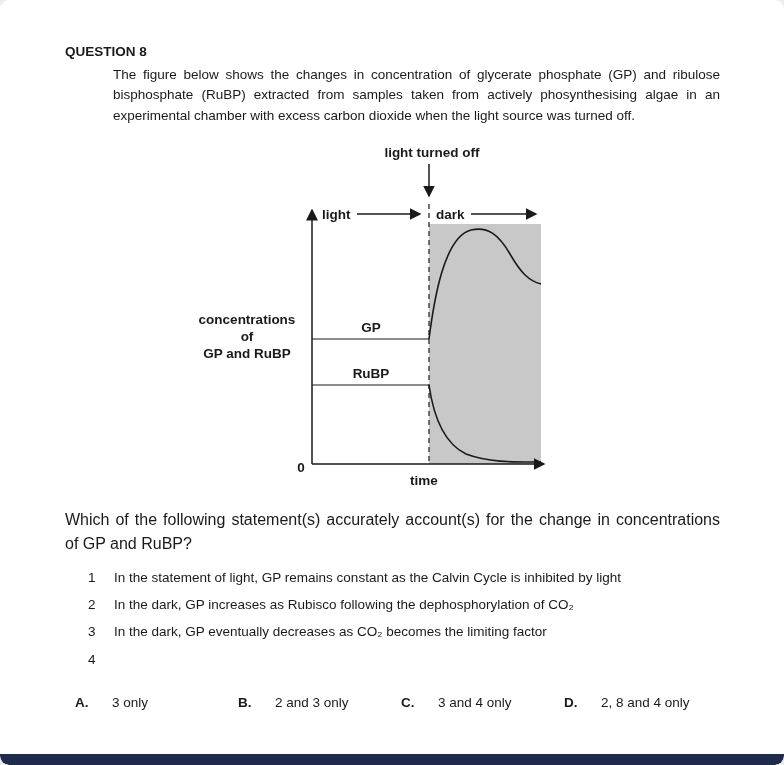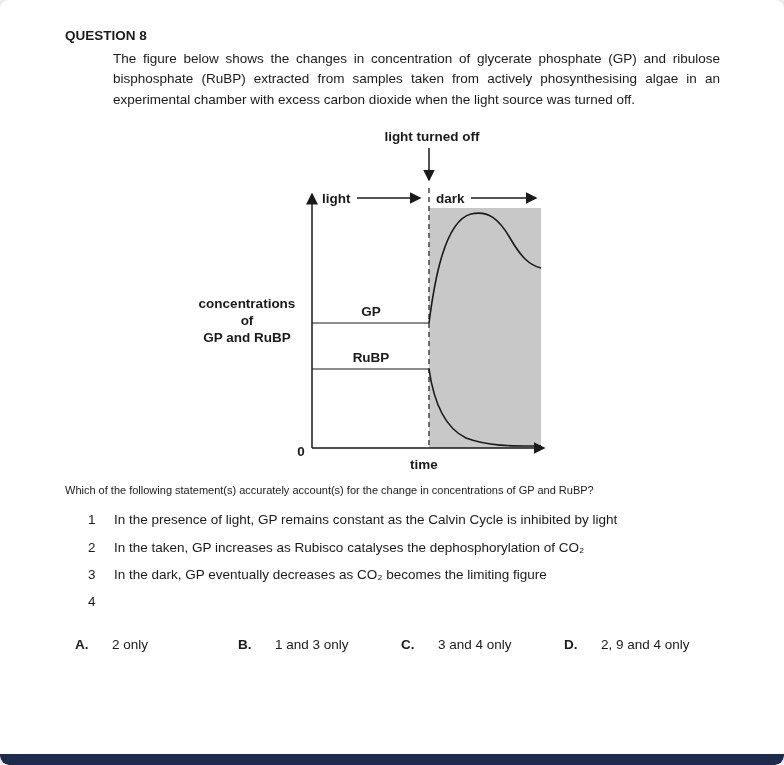--- a/index.html
+++ b/index.html
@@ -18,31 +18,31 @@
     font-family:"Liberation Sans","DejaVu Sans",sans-serif;
     color:var(--text);
   }
   .page{
     position:relative;
     width:784px;height:765px;
     background:var(--page-bg);
     border-radius:9px;
     overflow:hidden;
   }
-  .content{padding:28px 64px 0 65px;}
+  .content{padding:44px 64px 0 65px;}
   .q-title{font-size:13.5px;font-weight:bold;margin-bottom:6px;}
   .intro{font-size:13.5px;line-height:1.5;text-align:justify;margin-left:48px;}
   .figure{margin:16px 0 0 95px;font-weight:bold;}
   .fig-text{font-size:13.5px;fill:var(--text);}
   .ln{stroke:var(--line);stroke-width:1.5;fill:none;}
   .thin{stroke-width:1.2;}
   .dashed{stroke:#3a3a3a;stroke-width:1.4;stroke-dasharray:5 4;fill:none;}
   .curve{stroke:var(--line);stroke-width:1.6;fill:none;}
   .dark-region{fill:var(--shaded-region);}
-  .prompt{font-size:11px;line-height:1.5;margin-top:0;text-align:justify;}
+  .prompt{font-size:16px;line-height:1.5;margin-top:10px;text-align:justify;}
   .statements{margin-top:12px;padding-left:23px;}
   .statement{display:flex;margin-bottom:7px;font-size:13.5px;line-height:1.5;}
   .st-num{flex:0 0 26px;}
   .options{display:flex;margin-top:23px;margin-left:10px;font-size:13.5px;line-height:1.5;}
   .option{display:flex;width:163px;}
   .option:last-child{width:auto;}
   .opt-letter{font-weight:bold;flex:0 0 37px;}
   .footer-bar{
     position:absolute;left:0;bottom:0;
     width:100%;height:11px;
@@ -97,49 +97,49 @@
         <text class="fig-text" x="87" y="199" text-anchor="middle">of</text>
         <text class="fig-text" x="87" y="216" text-anchor="middle">GP and RuBP</text>
       </svg>
     </div>
 
     <p class="prompt">Which of the following statement(s) accurately account(s) for the change in concentrations of GP and RuBP?</p>
 
     <div class="statements">
       <div class="statement">
         <span class="st-num">1</span>
-        <span class="st-text">In the presence of light, GP remains constant as the Calvin Cycle is inhibited by light</span>
+        <span class="st-text">In the statement of light, GP remains constant as the Calvin Cycle is inhibited by light</span>
       </div>
       <div class="statement">
         <span class="st-num">2</span>
-        <span class="st-text">In the taken, GP increases as Rubisco catalyses the dephosphorylation of CO₂</span>
+        <span class="st-text">In the dark, GP increases as Rubisco following the dephosphorylation of CO₂</span>
       </div>
       <div class="statement">
         <span class="st-num">3</span>
-        <span class="st-text">In the dark, GP eventually decreases as CO₂ becomes the limiting figure</span>
+        <span class="st-text">In the dark, GP eventually decreases as CO₂ becomes the limiting factor</span>
       </div>
       <div class="statement">
         <span class="st-num">4</span>
       </div>
     </div>
 
     <div class="options">
       <div class="option">
         <span class="opt-letter">A.</span>
-        <span class="opt-text">2 only</span>
+        <span class="opt-text">3 only</span>
       </div>
       <div class="option">
         <span class="opt-letter">B.</span>
-        <span class="opt-text">1 and 3 only</span>
+        <span class="opt-text">2 and 3 only</span>
       </div>
       <div class="option">
         <span class="opt-letter">C.</span>
         <span class="opt-text">3 and 4 only</span>
       </div>
       <div class="option">
         <span class="opt-letter">D.</span>
-        <span class="opt-text">2, 9 and 4 only</span>
+        <span class="opt-text">2, 8 and 4 only</span>
       </div>
     </div>
 
   </div>
   <div class="footer-bar"></div>
 </div>
 
 </body></html>

